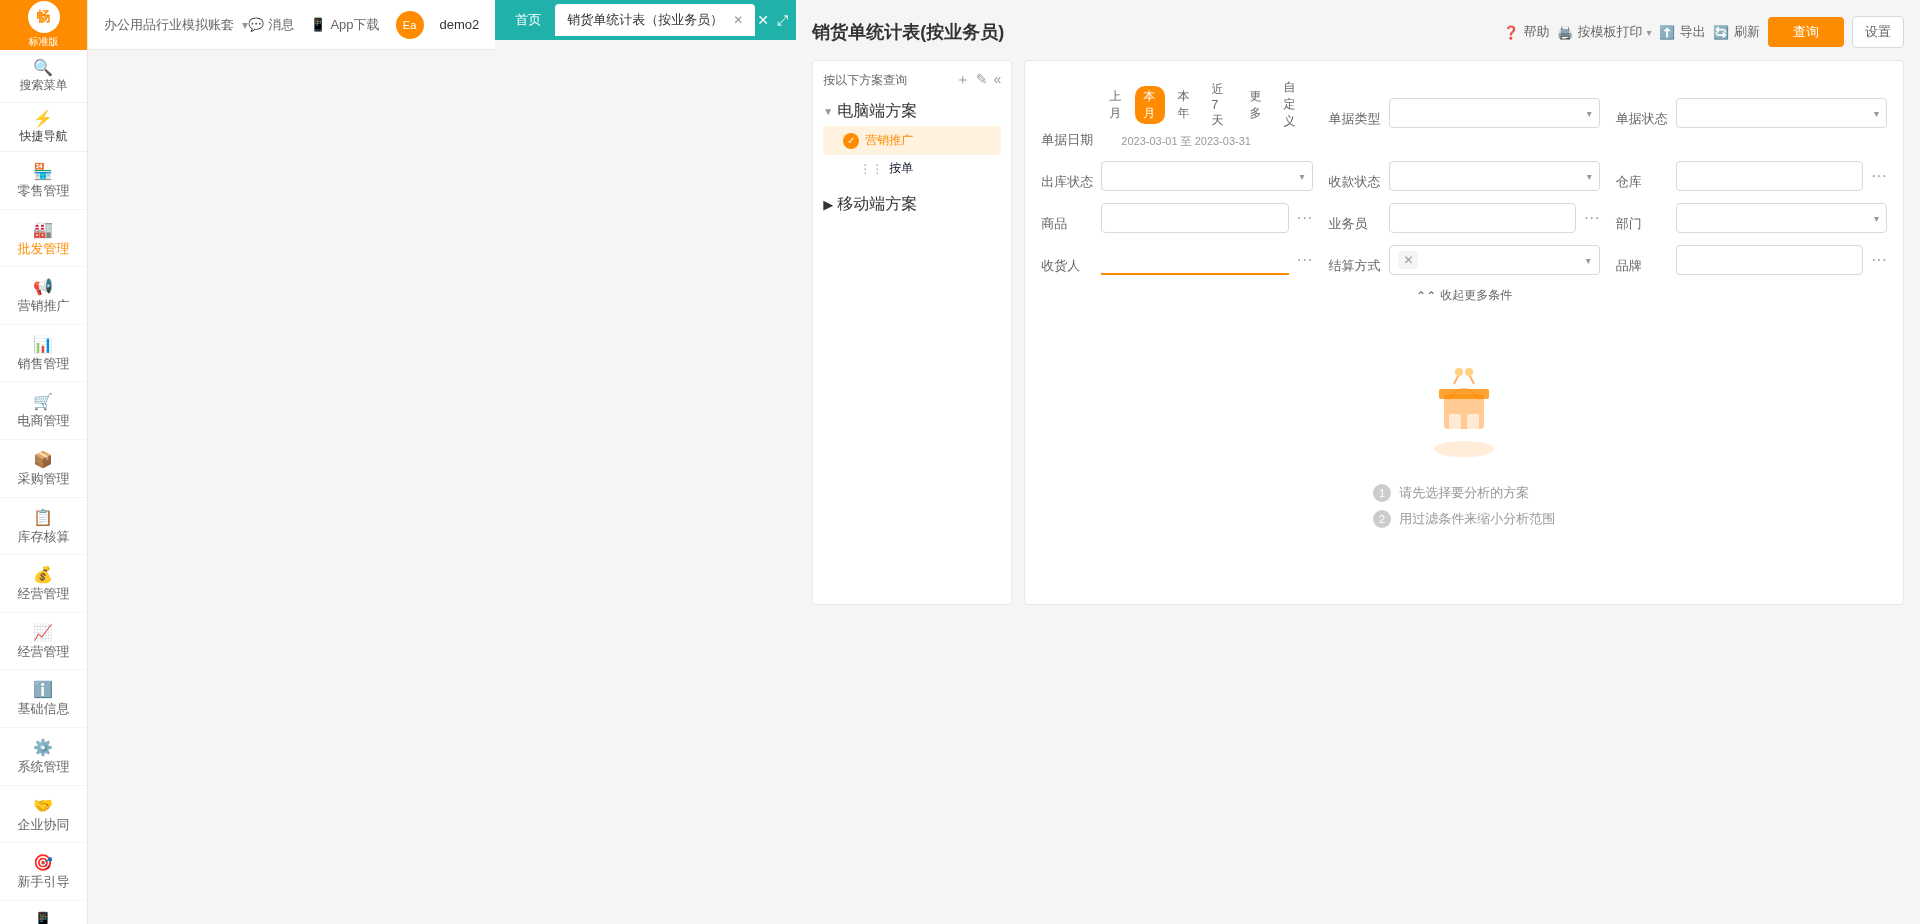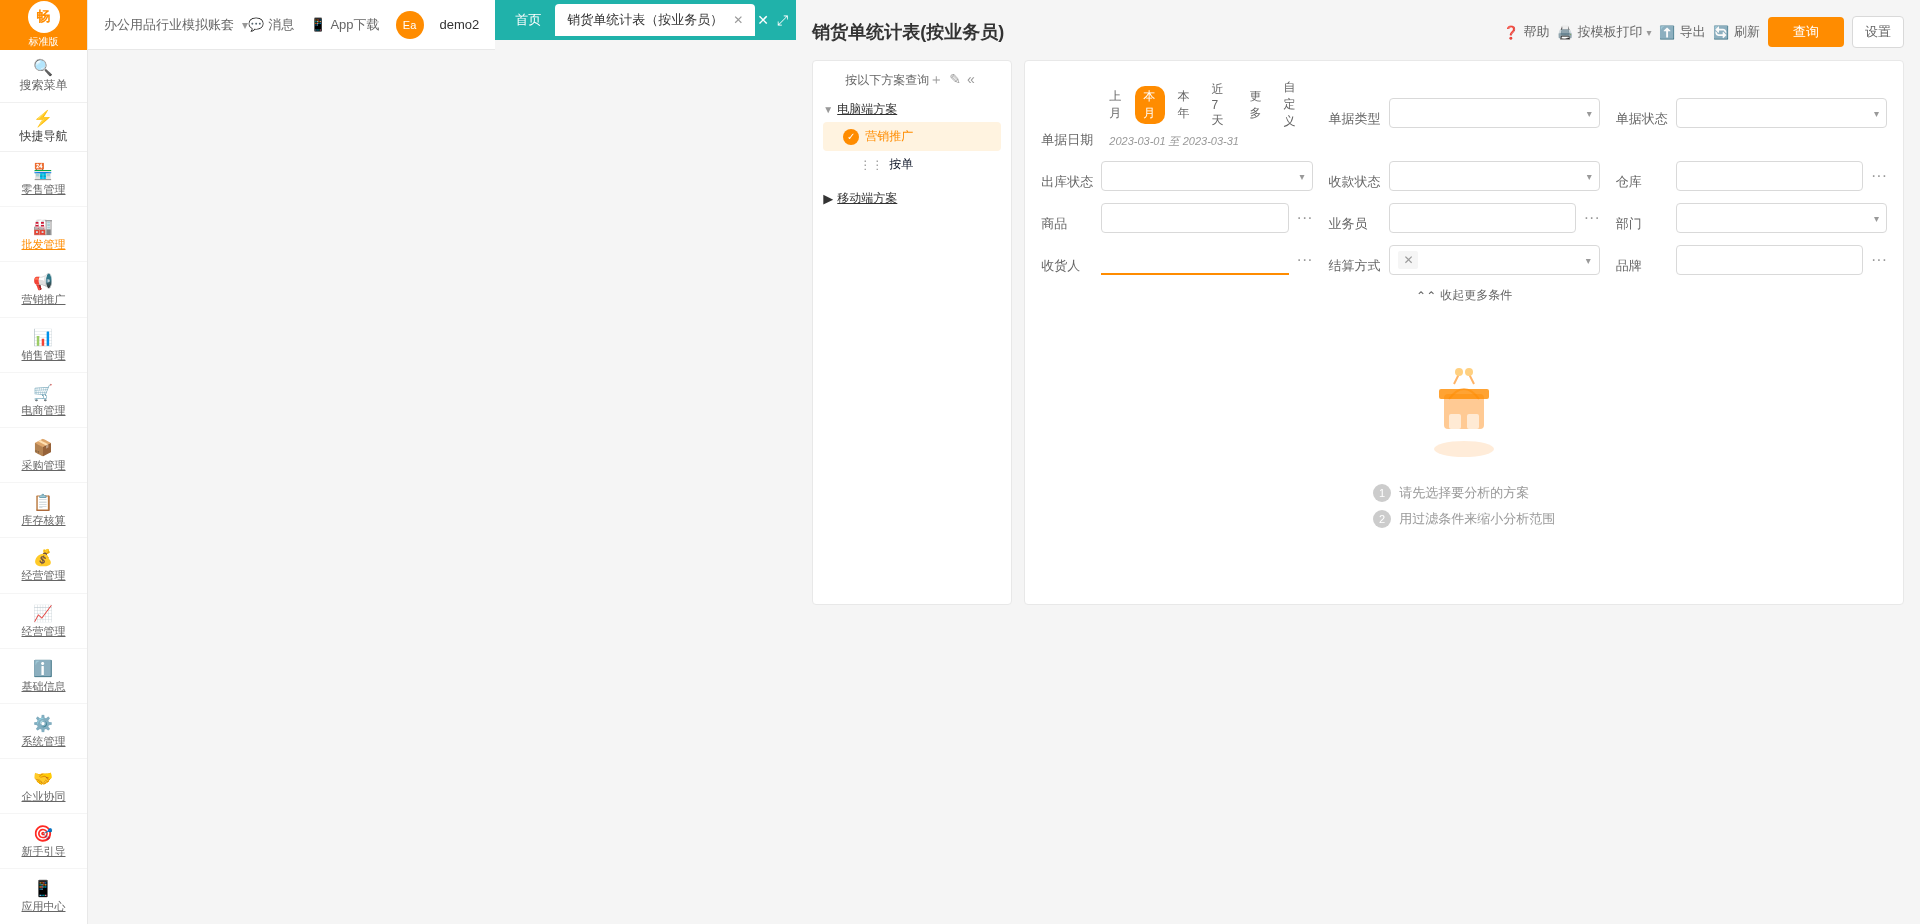--- a/index.html
+++ b/index.html
@@ -11,21 +11,21 @@
     .sidebar-logo .logo-icon { width: 32px; height: 32px; background: #fff; border-radius: 50%; display: flex; align-items: center; justify-content: center; }
     .sidebar-logo .logo-icon span { color: #ff8c00; font-size: 14px; font-weight: bold; }
     .sidebar-label { color: #fff; font-size: 10px; margin-top: 2px; }
     .sidebar-search { padding: 8px 6px; text-align: center; cursor: pointer; border-bottom: 1px solid #f0f0f0; }
     .sidebar-search .search-text { font-size: 12px; color: #666; }
     .sidebar-nav { padding: 6px 4px; text-align: center; cursor: pointer; border-bottom: 1px solid #f0f0f0; }
     .sidebar-nav .nav-text { font-size: 12px; color: #404040; }
     .sidebar-menu-items { flex: 1; overflow-y: auto; }
     .sidebar-item { padding: 10px 4px; text-align: center; cursor: pointer; border-bottom: 1px solid #f5f5f5; }
     .sidebar-item .item-icon { font-size: 16px; color: #999; margin-bottom: 2px; }
-    .sidebar-item .item-label { font-size: 11px; color: #666; line-height: 1.2; text-decoration: underline; }
+    .sidebar-item .item-label { font-size: 13px; color: #666; line-height: 1.2; }
     .sidebar-item.active .item-label { color: #ff8c00; }
     .sidebar-item.active .item-icon { color: #ff8c00; }
 
     
     .main-area { flex: 1; display: flex; flex-direction: row; overflow: hidden; }
 
     
     .top-header { height: 50px; background: #fff; display: flex; align-items: center; justify-content: space-between; padding: 0 16px; border-bottom: 1px solid #e8e8e8; flex-shrink: 0; }
     .header-left { display: flex; align-items: center; gap: 8px; }
     .header-breadcrumb { font-size: 13px; color: #666; }
@@ -51,48 +51,48 @@
     .page-title { font-size: 18px; font-weight: 600; color: #333; }
     .action-btn { display: flex; align-items: center; gap: 4px; cursor: pointer; color: #666; font-size: 13px; }
     .action-btn-primary { background: #ff8c00; color: #fff; border: none; border-radius: 4px; padding: 6px 25px; cursor: pointer; font-size: 13px; }
     .action-btn-secondary { border: 1px solid #d9d9d9; background: #fff; color: #666; border-radius: 4px; padding: 6px 12px; cursor: pointer; font-size: 13px; }
 
     
     .content-layout { display: flex; gap: 12px; }
 
     
     .left-panel { width: 200px; flex-shrink: 0; background: #fff; border-radius: 4px; border: 1px solid #e8e8e8; padding: 10px; }
-    .left-panel-header { display: flex; align-items: center; margin-bottom: 8px; font-size: 12px; color: #666; margin-left: 22px; }
+    .left-panel-header { display: flex; align-items: center; justify-content: space-between; margin-bottom: 8px; font-size: 12px; color: #666; }
     .left-panel-title { font-size: 12px; color: #666; }
     .left-panel-icons { display: flex; gap: 6px; }
     .panel-icon-btn { cursor: pointer; color: #999; font-size: 14px; }
 
     .scheme-section { margin-top: 8px; }
     .scheme-section-header { display: flex; align-items: center; gap: 4px; cursor: pointer; padding: 4px 0; }
     .scheme-section-header .arrow { font-size: 10px; color: #999; }
-    .scheme-section-label { font-size: 12px; color: #333; text-decoration: underline; }
+    .scheme-section-label { font-size: 16px; color: #333; }
     .scheme-item { display: flex; align-items: center; gap: 6px; padding: 6px 8px 6px 20px; cursor: pointer; border-radius: 4px; }
     .scheme-item.active { background: #fff3e0; }
     .scheme-item .scheme-dot { width: 16px; height: 16px; border-radius: 50%; background: #ff8c00; display: flex; align-items: center; justify-content: center; color: #fff; font-size: 10px; flex-shrink: 0; }
     .scheme-item .scheme-name { font-size: 12px; color: #333; }
     .scheme-item.active .scheme-name { color: #ff8c00; }
     .sub-scheme-item { display: flex; align-items: center; gap: 6px; padding: 5px 8px 5px 36px; cursor: pointer; border-radius: 4px; }
     .sub-scheme-item .sub-icon { color: #999; font-size: 12px; }
     .sub-scheme-item .sub-name { font-size: 12px; color: #0f172a; }
     .mobile-section { margin-top: 8px; }
     .mobile-section-header { display: flex; align-items: center; gap: 4px; cursor: pointer; padding: 4px 0; }
 
     
     .right-panel { flex: 1; background: #fff; border-radius: 4px; border: 1px solid #e8e8e8; padding: 16px; }
     .filter-item { display: flex; align-items: flex-end; gap: 8px; }
     .filter-label { font-size: 13px; color: #666; white-space: nowrap; flex-shrink: 0; min-width: 52px; }
     .date-tabs { display: flex; align-items: center; gap: 4px; }
     .date-tab { padding: 2px 8px; border-radius: 2px; cursor: pointer; font-size: 12px; color: #666; }
     .date-tab.active { background: #ff8c00; color: #fff; border-radius: 10px; }
-    .date-range { font-size: 12px; color: #999; margin-left: 8px; font-style: italic; }
+    .date-range { font-size: 12px; color: #999; margin-left: 20px; }
     .filter-select-wrapper { position: relative; flex: 1; }
     .filter-select-wrapper select { width: 100%; height: 30px; border: 1px solid #d9d9d9; border-radius: 4px; padding: 0 24px 0 8px; font-size: 13px; color: #333; background: #fff; appearance: none; cursor: pointer; }
     .filter-select-arrow { position: absolute; right: 8px; top: 50%; transform: translateY(-50%); color: #999; font-size: 10px; pointer-events: none; }
     .filter-input { width: 100%; height: 30px; border: 1px solid #d9d9d9; border-radius: 4px; padding: 0 8px; font-size: 13px; color: #333; background: #fff; }
     .filter-dots { color: #999; font-size: 16px; cursor: pointer; margin-left: 4px; }
     .settlement-tag { display: flex; align-items: center; gap: 2px; background: #f5f5f5; border-radius: 2px; padding: 2px 4px; font-size: 12px; }
     .settlement-tag-close { cursor: pointer; color: #999; font-size: 12px; }
 
     
     .collapse-btn { display: flex; align-items: center; justify-content: center; margin-top: 12px; cursor: pointer; color: #666; font-size: 12px; gap: 4px; }

